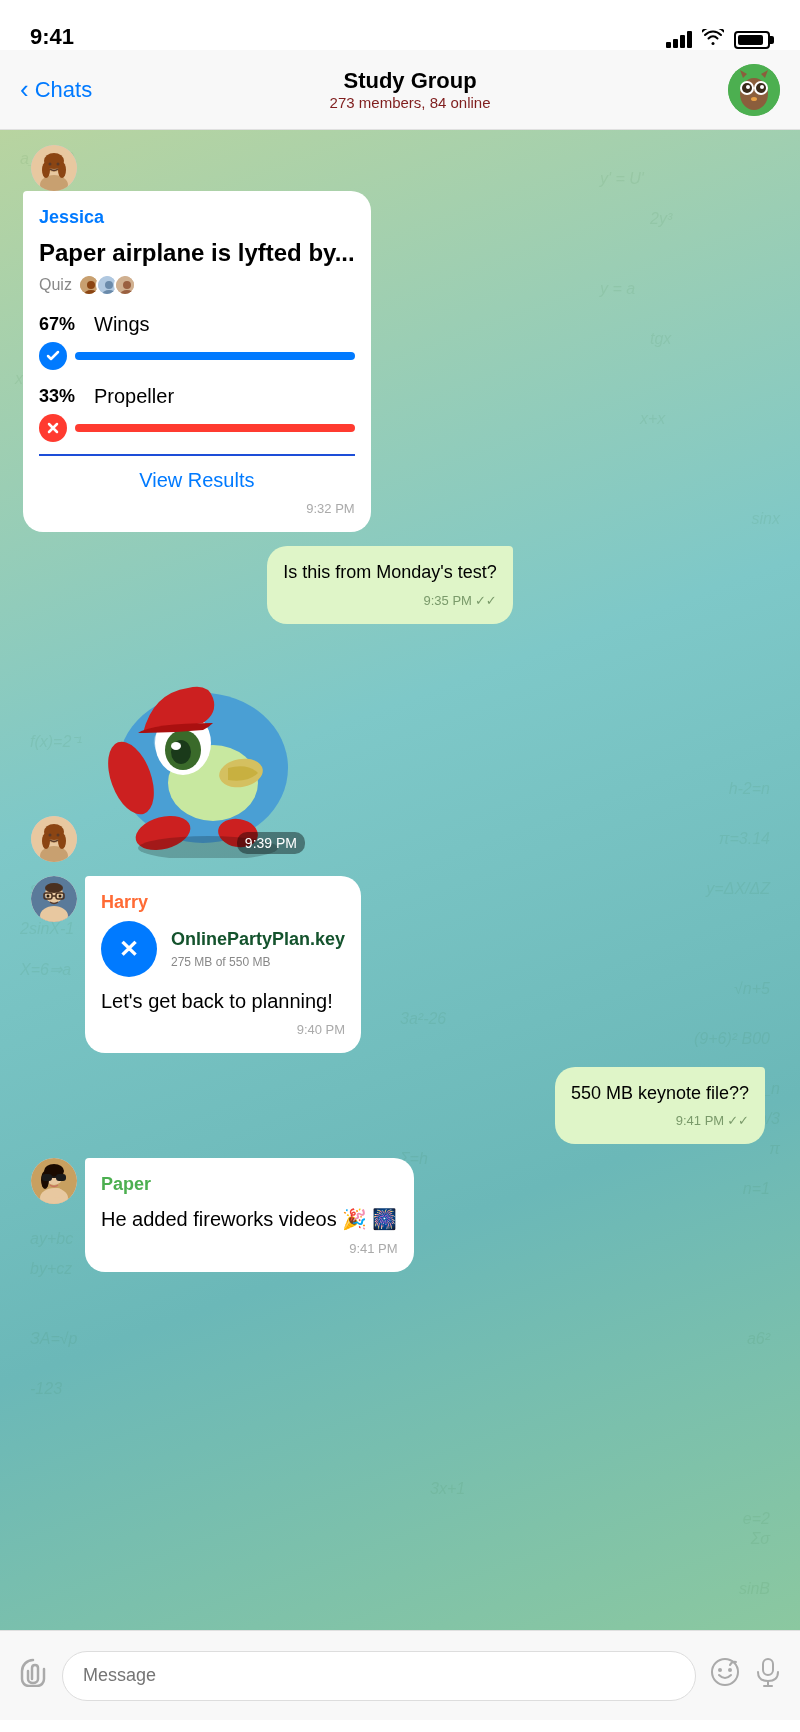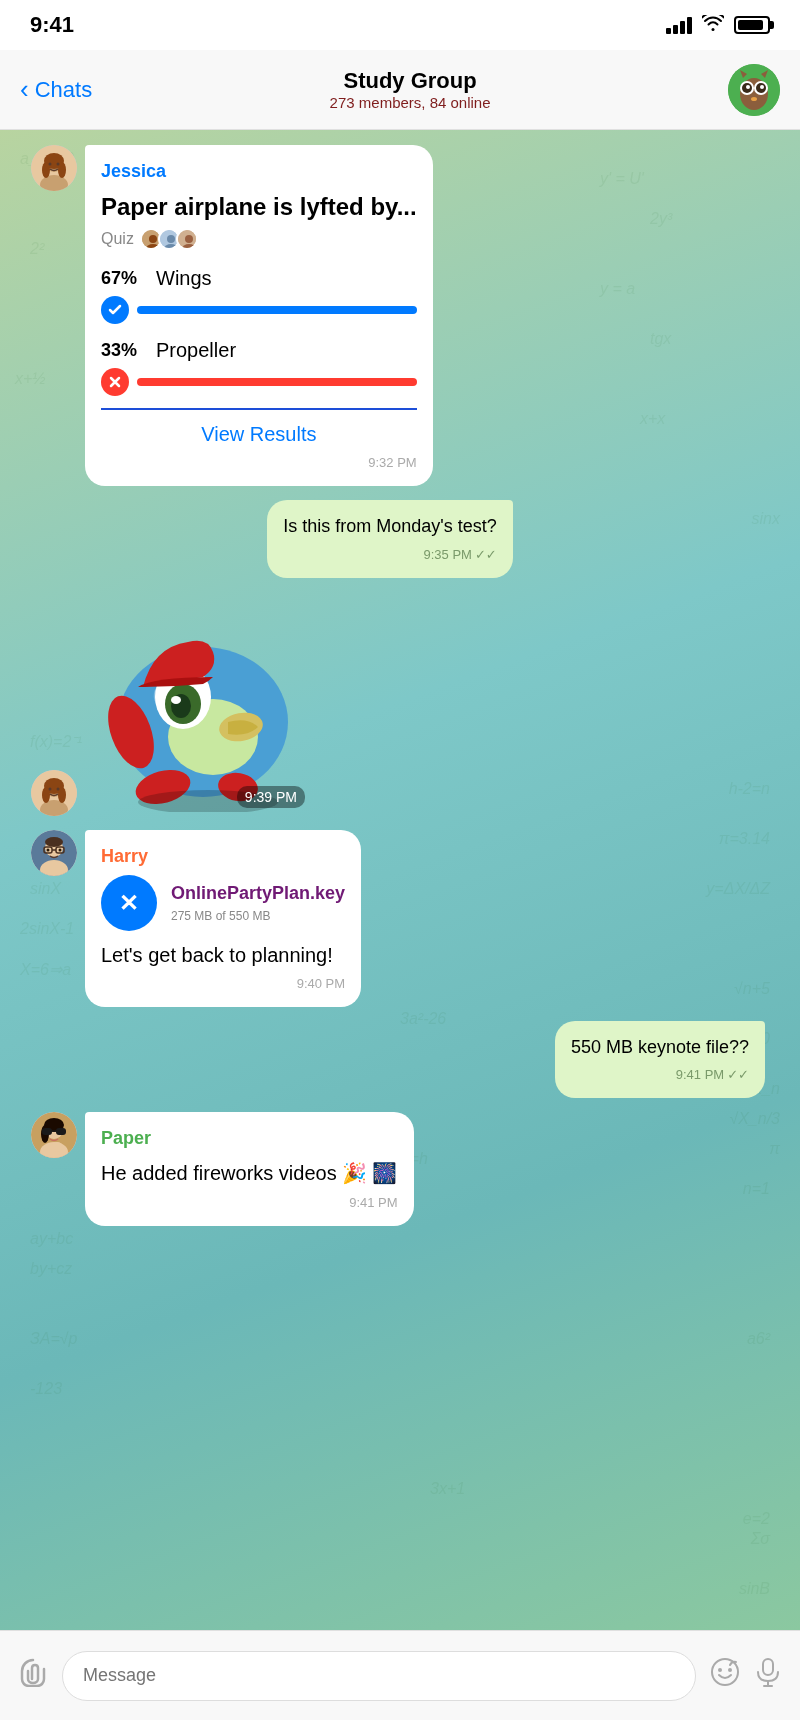--- a/index.html
+++ b/index.html
@@ -10,21 +10,21 @@
       font-family: -apple-system, 'SF Pro Text', 'Helvetica Neue', sans-serif;
       background: #fff;
       overflow-x: hidden;
     }
 
     
     .status-bar {
       height: 50px;
       background: #fff;
       display: flex;
-      align-items: center;
+      align-items: flex-end;
       justify-content: space-between;
       padding: 0 30px;
       gap: 13px;
     }
     .status-time {
       font-size: 22px;
       font-weight: 700;
       color: #000;
     }
     .status-icons {
@@ -313,21 +313,21 @@
       align-items: center;
       justify-content: center;
       flex-shrink: 0;
     }
     .file-icon-x {
       color: #fff;
       font-size: 24px;
       font-weight: 700;
     }
     .file-info-name {
-      color: #701a75;
+      color: #14532d;
       font-size: 18px;
       font-weight: 600;
     }
     .file-info-size {
       font-size: 12px;
       color: #888;
       margin-top: 2px;
     }
 
     
@@ -463,21 +463,21 @@
     <div class="math-formula" style="top:1130px;left:30px">by+cz</div>
     <div class="math-formula" style="top:1200px;left:30px">ЗА=√р</div>
     <div class="math-formula" style="top:1250px;left:30px">-123</div>
     <div class="math-formula" style="top:1350px;left:430px">3x+1</div>
     <div class="math-formula" style="top:1380px;right:30px">e=2</div>
     <div class="math-formula" style="top:1400px;right:30px">Σσ</div>
     <div class="math-formula" style="top:1450px;right:30px">sinB</div>
     <div class="math-formula" style="top:1200px;right:30px">a6²</div>
   </div>
 
-  <div class="message-row incoming" style="align-items:flex-start; margin-bottom:14px; padding-left: 8px;">
+  <div class="message-row incoming" style="align-items:flex-start; margin-bottom:14px; padding-left: 8px; flex-direction: column;">
     <div class="avatar-small" style="margin-bottom: 0;">
 
       <svg width="46" height="46" viewBox="0 0 46 46">
         <circle cx="23" cy="23" r="23" fill="#e8c8a0"></circle>
         <circle cx="23" cy="18" r="9" fill="#c8a070"></circle>
         <ellipse cx="23" cy="40" rx="14" ry="10" fill="#c8a070"></ellipse>
 
         <ellipse cx="23" cy="16" rx="10" ry="8" fill="#8B4513"></ellipse>
         <ellipse cx="15" cy="25" rx="4" ry="8" fill="#8B4513"></ellipse>
         <ellipse cx="31" cy="25" rx="4" ry="8" fill="#8B4513"></ellipse>

